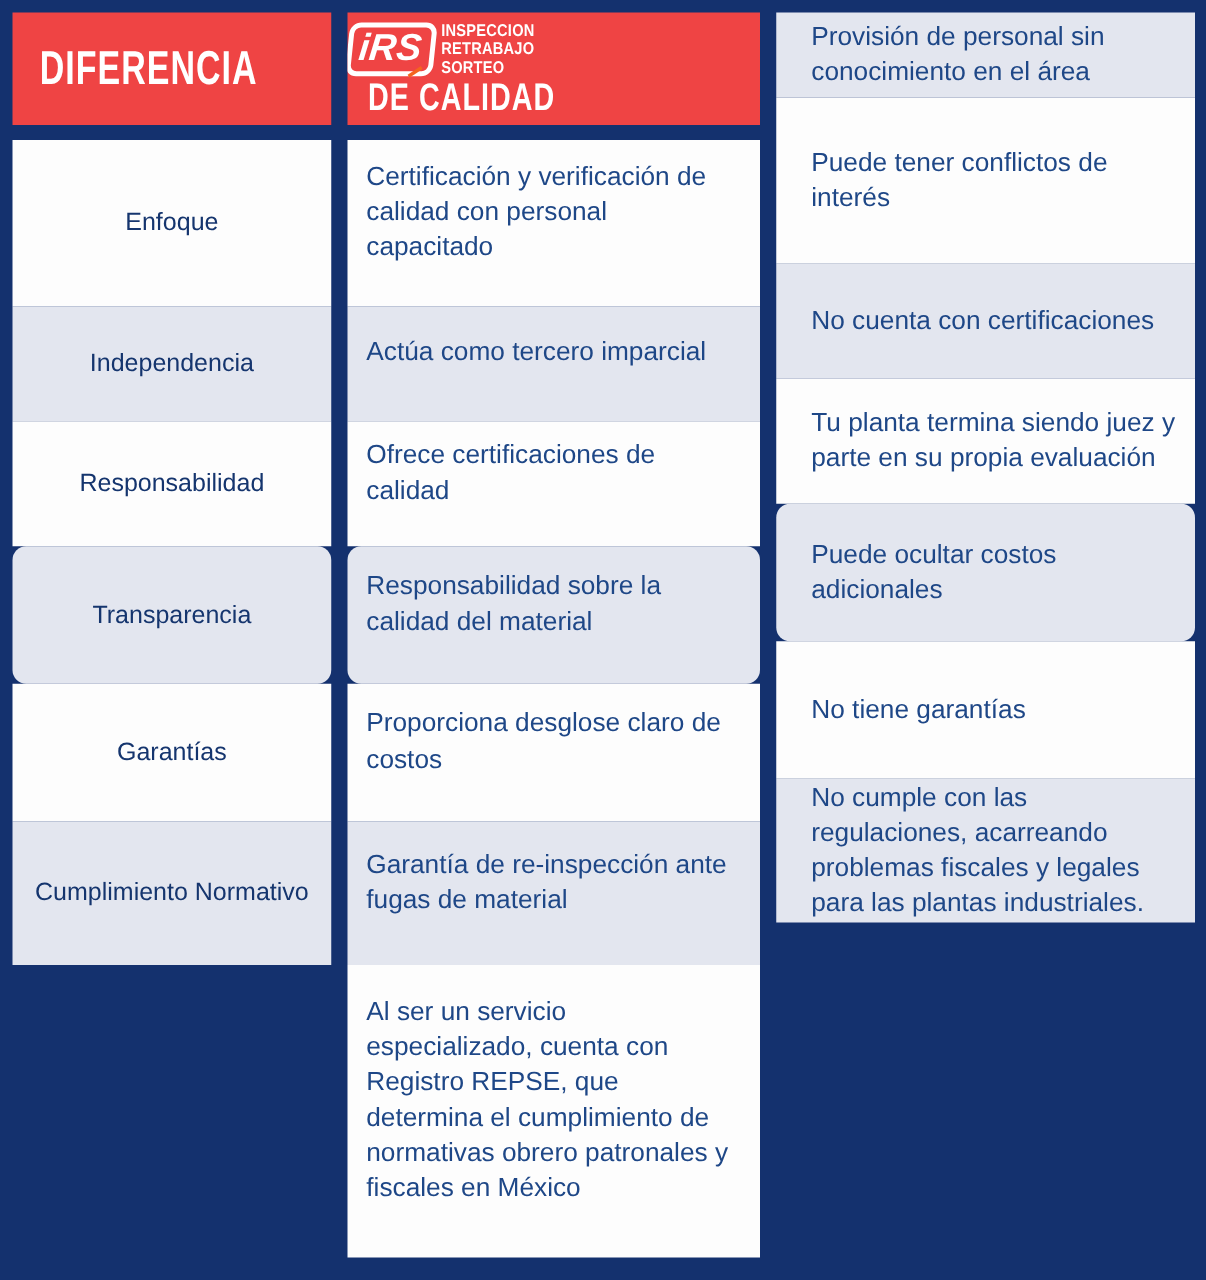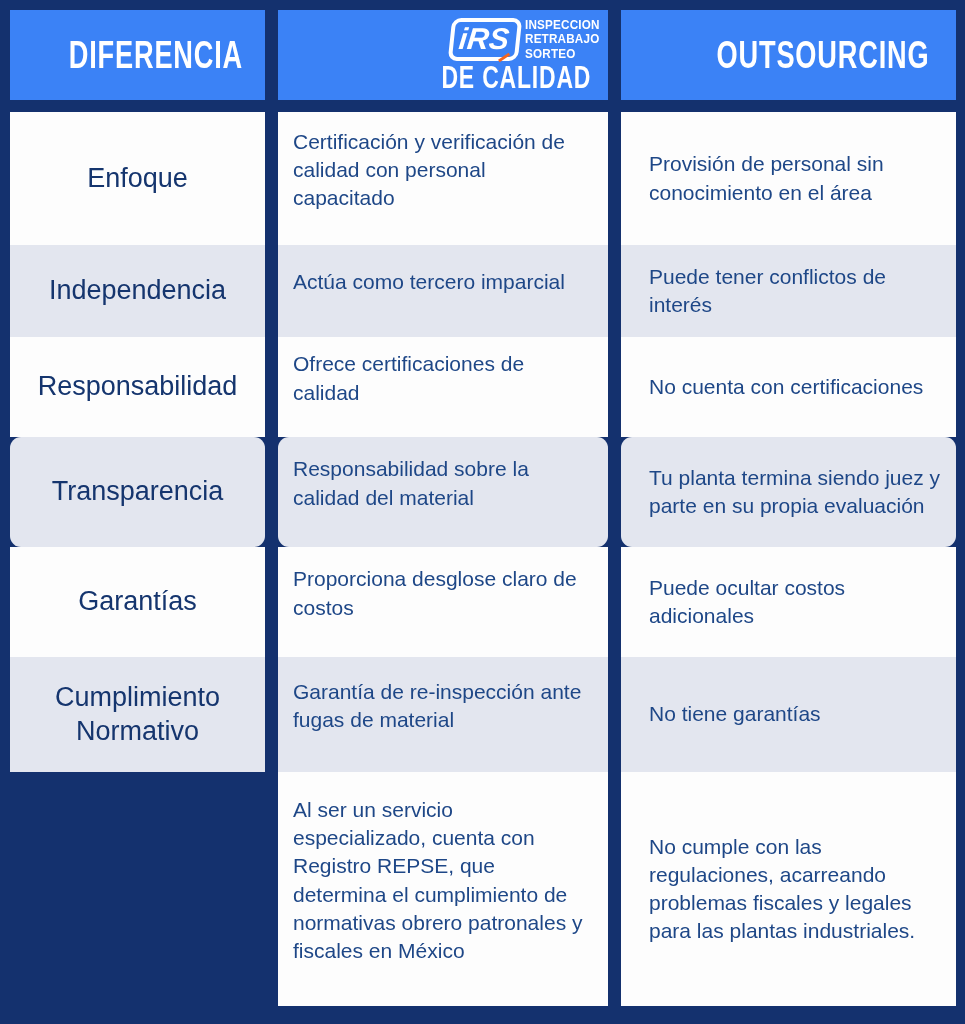--- a/index.html
+++ b/index.html
@@ -14,24 +14,24 @@
     background:#14316e;
     padding:10px 10px 18px 10px;
     display:grid;
     grid-template-columns:255px 330px 335px;
     column-gap:13px;
   }
   .col { display:flex; flex-direction:column; min-width:0; }
   .header {
     height:90px; flex:0 0 90px;
     margin-bottom:12px;
-    background:#3b82f6;
+    background:#ef4444;
     color:#ffffff;
     display:flex; flex-direction:column;
-    align-items:flex-end; justify-content:center;
+    align-items:flex-start; justify-content:center;
     overflow:hidden;
   }
   .hdr-text {
     font-weight:bold; font-size:34px; letter-spacing:1px;
     display:inline-block; transform:scale(0.8,1.12); white-space:nowrap;
   }
   
   .logo-top { display:flex; align-items:center; gap:5px; margin-top:2px; }
   .logo-box {
     border:4px solid #ffffff; border-radius:9px;
@@ -67,21 +67,21 @@
   .col > .row:nth-child(odd) { background:#e3e6ef; }
   .col > .row:nth-child(2) { height:133px; flex:0 0 133px; }
   .col > .row:nth-child(3) { height:92px;  flex:0 0 92px; }
   .col > .row:nth-child(4) { height:100px; flex:0 0 100px; }
   .col > .row:nth-child(5) { height:110px; flex:0 0 110px;border-radius:11px; }
   .col > .row:nth-child(6) { height:110px; flex:0 0 110px; }
   .col > .row:nth-child(7) { height:115px; flex:0 0 115px; }
   .col > .row:nth-child(8) { flex:1 1 auto; }
   .label-cell {
     justify-content:center; text-align:center;
-    color:#15356e; font-size:27px; font-weight:500;
+    color:#15356e; font-size:20px; font-weight:500;
     line-height:1.25; padding:0 8px;
   }
   .text-cell {
     color:#1e4787; font-size:21px; line-height:1.34;
     text-align:left;
   }
   .col-irs .text-cell  { padding:6px 20px 23px 15px; }
   .col-out .text-cell  { padding:6px 14px 6px 28px; }
 </style>
 </head>
@@ -145,23 +145,20 @@
       </div>
       <div class="row text-cell">
         <span>Garantía de re-inspección ante fugas de material</span>
       </div>
       <div class="row text-cell">
         <span>Al ser un servicio especializado, cuenta con Registro REPSE, que determina el cumplimiento de normativas obrero patronales y fiscales en México</span>
       </div>
     </div>
 
   <div class="col col-out">
-    <div class="header">
-      <span class="hdr-text">OUTSOURCING</span>
-    </div>
   <div class="row text-cell">
         <span>Provisión de personal sin conocimiento en el área</span>
       </div>
       <div class="row text-cell">
         <span>Puede tener conflictos de interés</span>
       </div>
       <div class="row text-cell">
         <span>No cuenta con certificaciones</span>
       </div>
       <div class="row text-cell">

